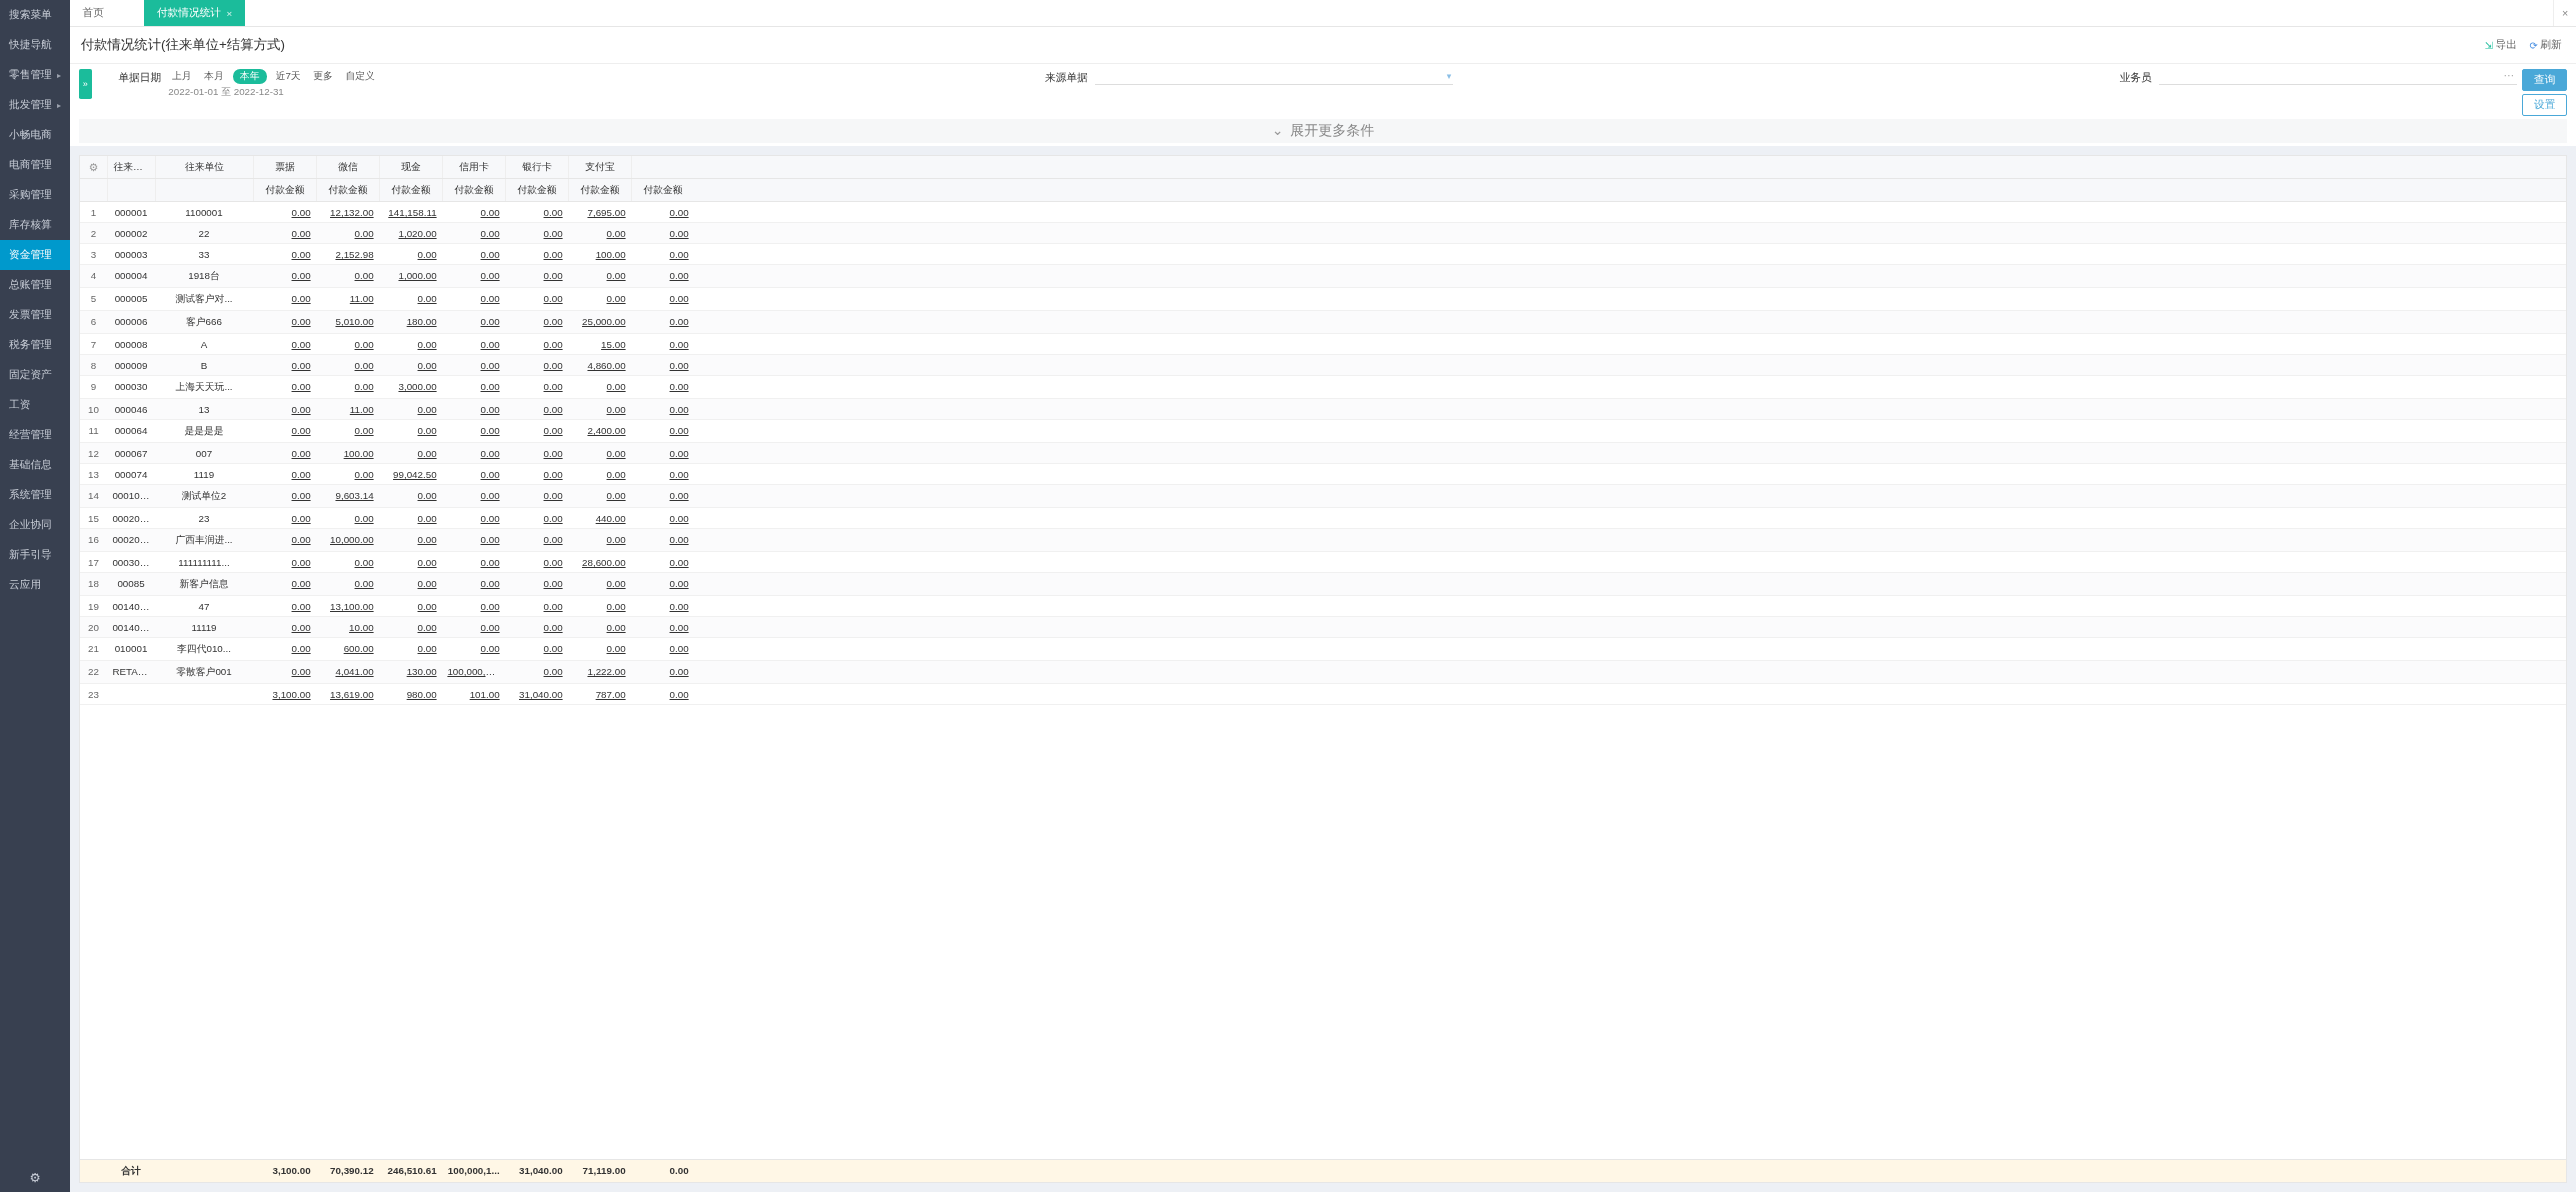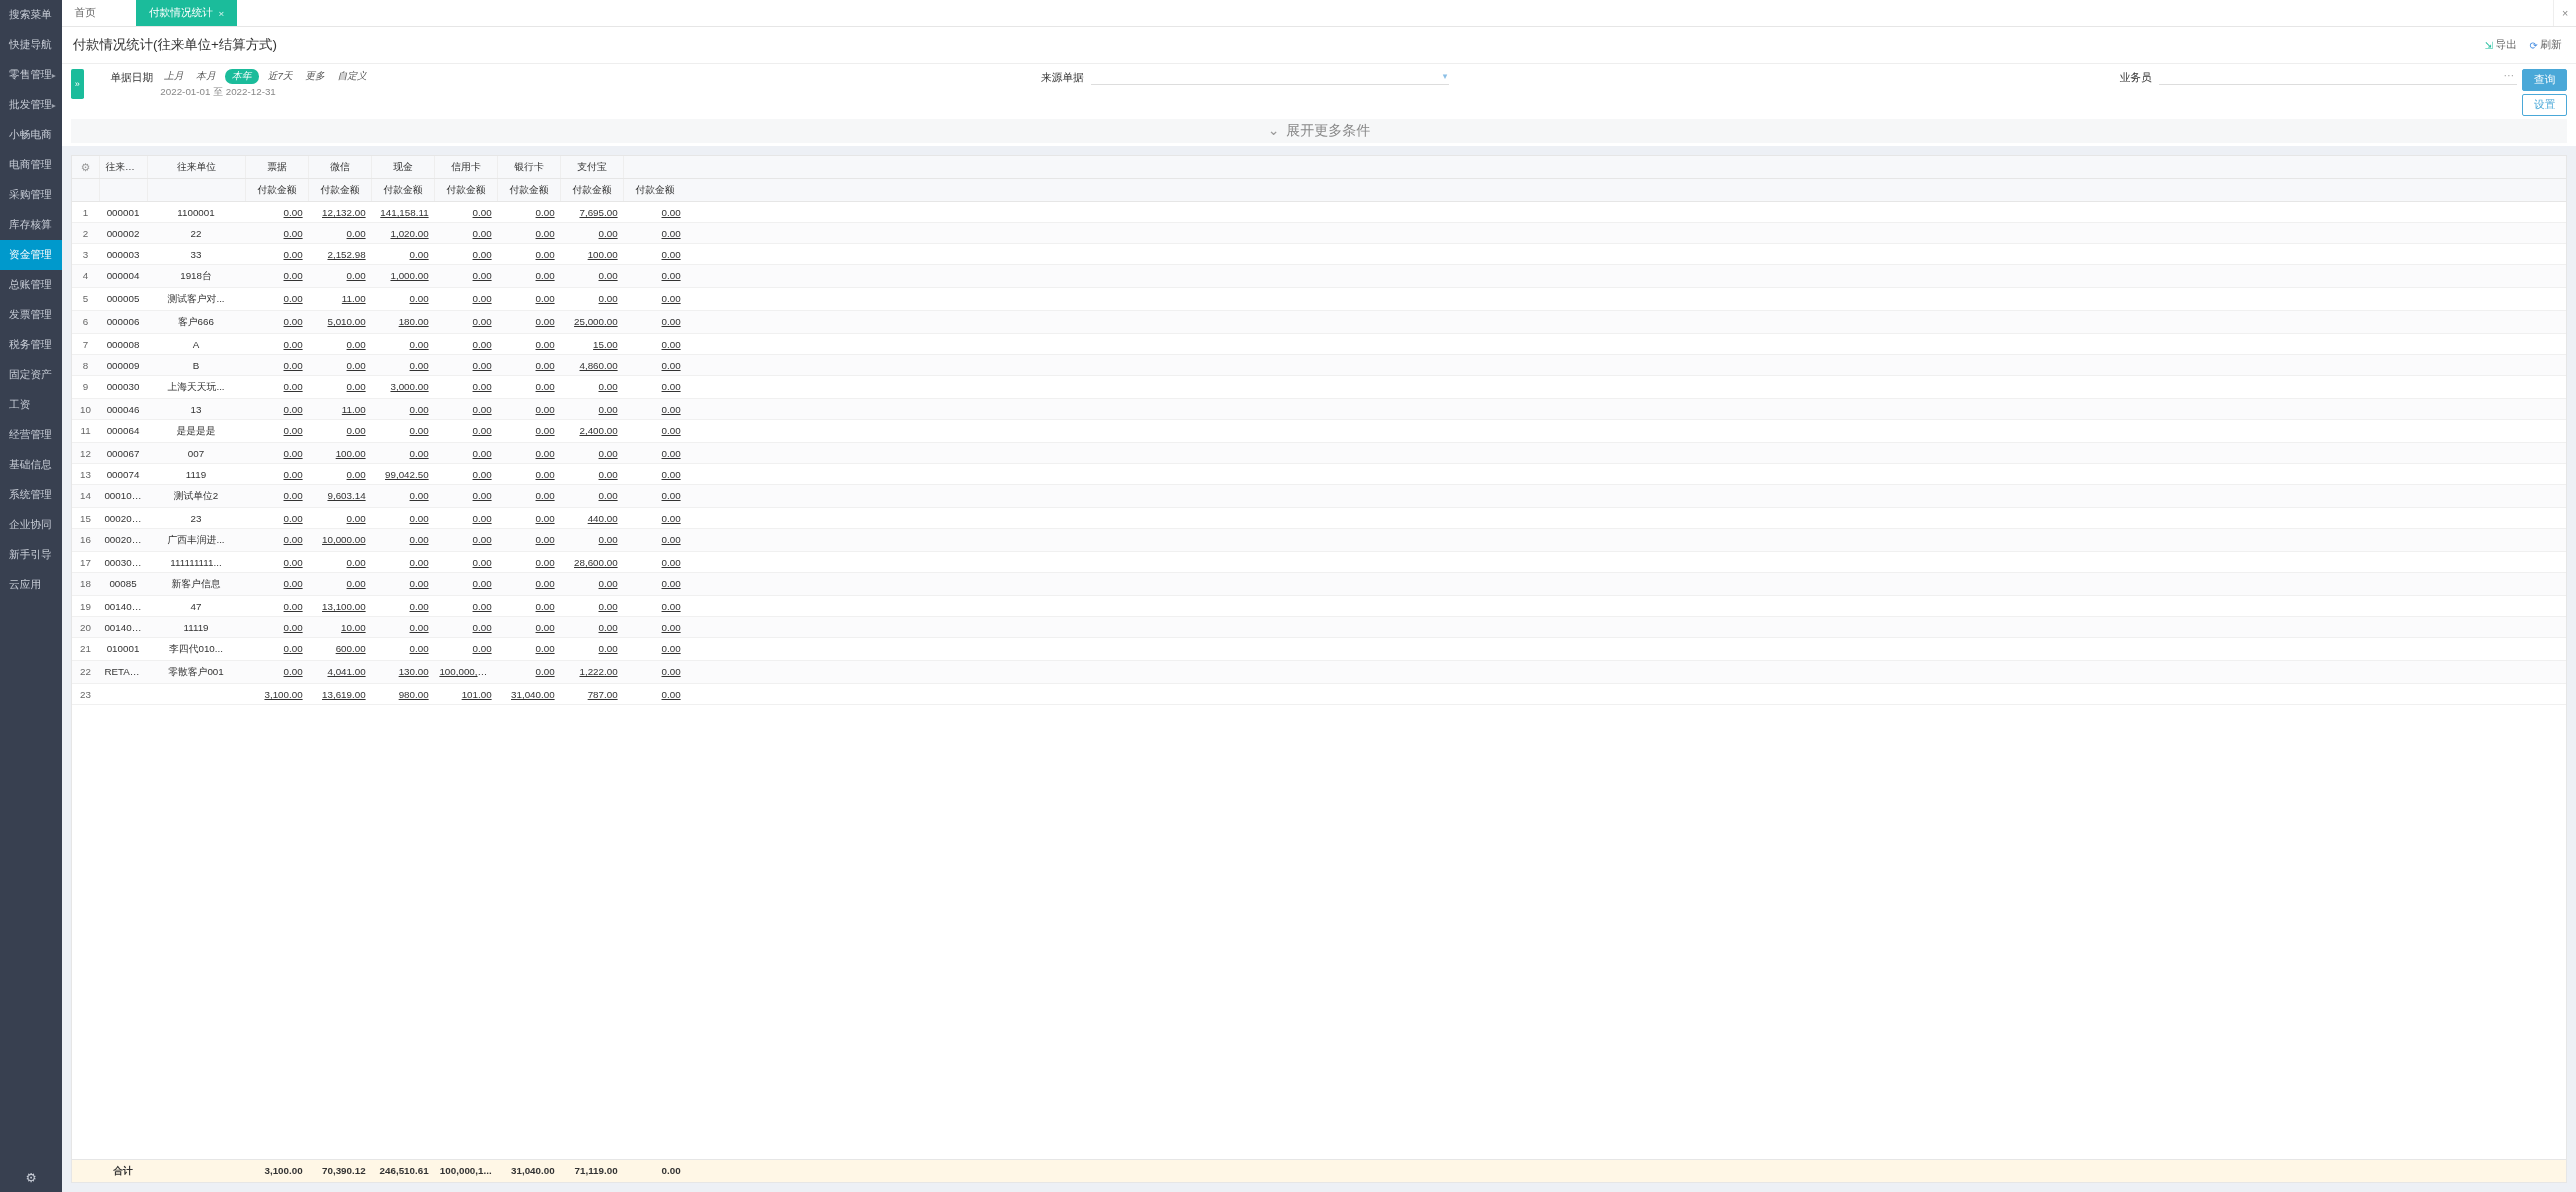--- a/index.html
+++ b/index.html
@@ -7,21 +7,21 @@
   font-family: "Microsoft YaHei", "PingFang SC", sans-serif;
   font-size: 10.7px;
   background: #edf0f5;
   color: #333;
   overflow: hidden;
 }
 .app { display: flex; width: 100vw; height: 100vh; }
 
 
 .sidebar {
-  width: 62px;
+  width: 70px;
   background: #384050;
   color: #c8cdd7;
   display: flex;
   flex-direction: column;
   flex-shrink: 0;
 }
 .sidebar-item {
   padding: 8px 9px;
   font-size: 10.7px;
   cursor: pointer;
@@ -104,21 +104,21 @@
   color: #fff;
   display: flex;
   align-items: center;
   justify-content: center;
   font-size: 9px;
   border-radius: 1.8px;
   cursor: pointer;
 }
 .filter-group { display: flex; align-items: flex-start; gap: 7.2px; margin-left: 21.5px; }
 .filter-label { font-size: 10.7px; color: #333; padding-top: 1.8px; white-space:nowrap;}
-.date-chips { display: flex; gap: 5.4px; align-items:center; flex-wrap: wrap; font-style: italic;}
+.date-chips { display: flex; gap: 5.4px; align-items:center; flex-wrap: wrap;}
 .chip { font-size: 9.8px; color: #555; cursor: pointer; padding:0.9px 3.6px;}
 .chip.on { background:#1bbc9b; color:#fff; border-radius:7.2px; padding:0.9px 7.2px;}
 .date-range { font-size: 9.8px; color:#888; margin-top:1.8px; }
 .filter-flex { flex:1; }
 .filter-mid { display:flex; align-items:flex-start; gap:7.2px;justify-content:space-between;}
 .select-wrap { width:358px; border-bottom:0.9px solid #ddd; padding:1.8px 12.5px 1.8px 1.8px; position:relative; font-size:10.7px; color:#aaa; min-height:16px;}
 .select-caret { position:absolute; right:1.8px; top:1.8px; color:#8bbfe6; font-size:9px;}
 .input-wrap { width:358px; border-bottom:0.9px solid #ddd; padding:1.8px 12.5px 1.8px 1.8px; position:relative; min-height:16px;}
 .input-dots { position:absolute; right:1.8px; top:0; color:#aaa; letter-spacing:0.9px;}
 .btns-col { display:flex; flex-direction:column; gap:3.6px; align-items:stretch; }

